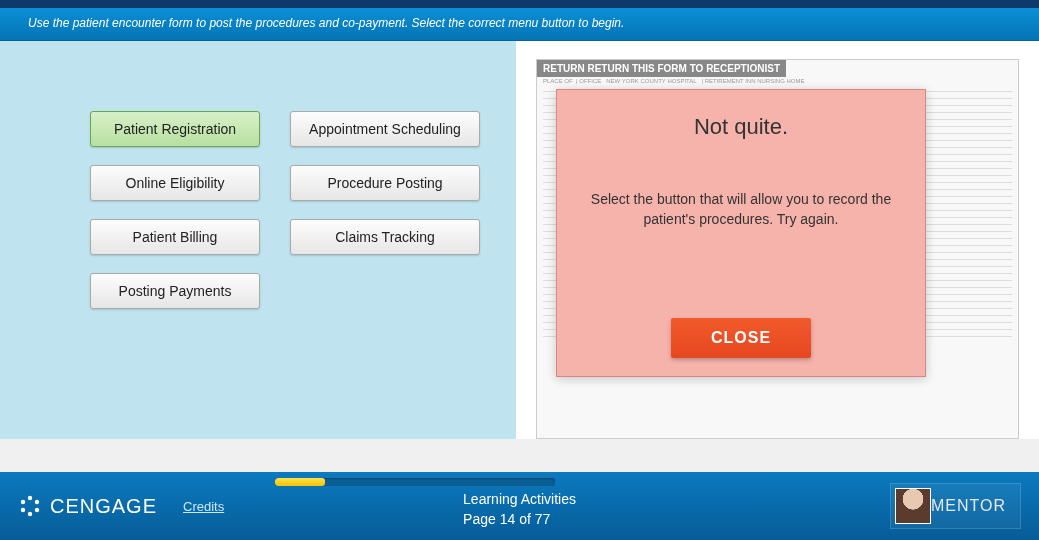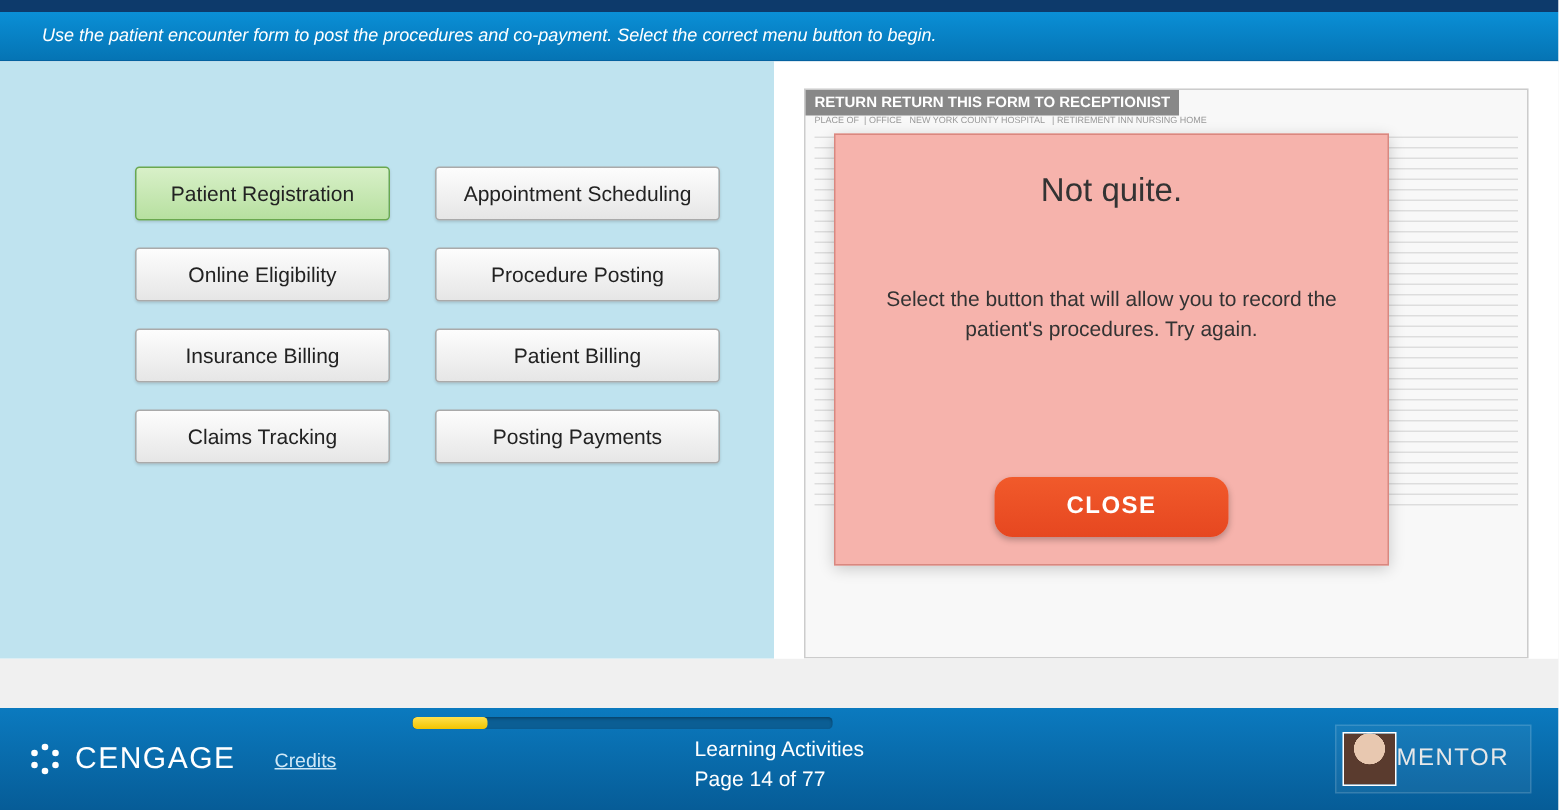--- a/index.html
+++ b/index.html
@@ -117,23 +117,23 @@
     padding: 0 10px;
   }
   .close-btn {
     margin-top: auto;
     background: linear-gradient(#f15a2b, #e64720);
     color: #fff;
     font-weight: bold;
     font-size: 16px;
     letter-spacing: 1px;
     border: none;
-    width: 156px;
+    width: 140px;
     height: 40px;
-    border-radius: 12px;
+    border-radius: 2px;
     cursor: pointer;
     box-shadow: 0 2px 4px rgba(0,0,0,0.25);
   }
   .footer-bar {
     position: absolute;
     bottom: 0; left: 0; right: 0;
     height: 68px;
     background: linear-gradient(#0b7abf, #065c97);
     display: flex;
     align-items: center;
@@ -218,21 +218,20 @@
 </div>
 
 <div class="workspace">
 
   <div class="left-panel">
     <div class="btn-grid">
       <button class="menu-btn selected"><span>Patient Registration</span></button>
       <button class="menu-btn"><span>Appointment Scheduling</span></button>
       <button class="menu-btn"><span>Online Eligibility</span></button>
       <button class="menu-btn"><span>Procedure Posting</span></button>
-      <button class="menu-btn"><span>Insurance Billing</span></button>
       <button class="menu-btn"><span>Patient Billing</span></button>
       <button class="menu-btn"><span>Claims Tracking</span></button>
       <button class="menu-btn"><span>Posting Payments</span></button>
     </div>
   </div>
 
   <div class="right-panel">
     <div class="form-doc">
       <div>
         <span class="form-header">RETURN RETURN THIS FORM TO RECEPTIONIST</span>

